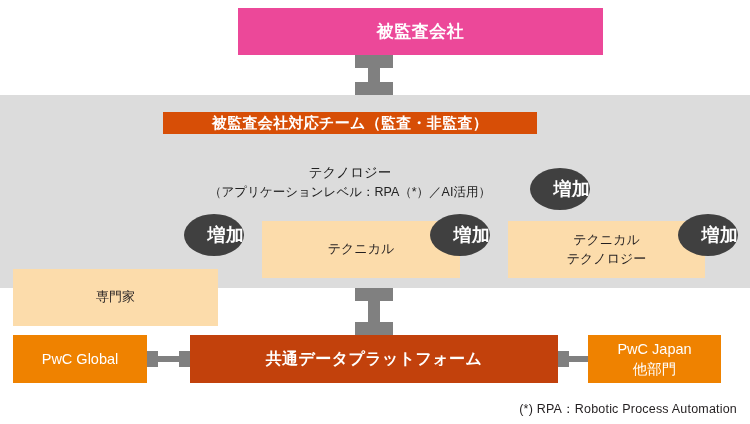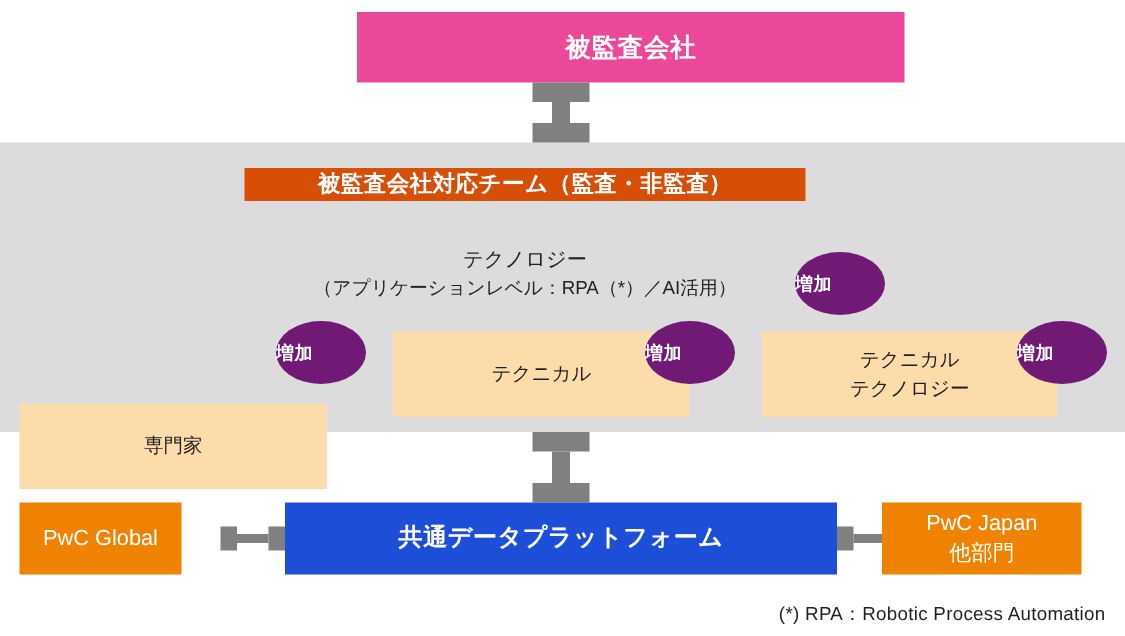--- a/index.html
+++ b/index.html
@@ -75,28 +75,28 @@
     font-size: 13px;
     flex-direction: column;
     line-height: 1.42;
   }
   #role-specialist   { left: 13px;  width: 205px; margin-top: 48px; }
   #role-tcc          { left: 262px; width: 198px; }
   #role-tech-spec    { left: 508px; width: 197px; }
 
   
   .badge {
-    background: #701a75;
+    background: #404040;
     border-radius: 50%;
     color: #ffffff;
-    font-size: 12px;
+    font-size: 18px;
     font-weight: 700;
     display: flex;
     align-items: center;
-    justify-content: flex-start;
+    justify-content: flex-end;
     letter-spacing: 0.3px;
   }
   #badge-tech    { left: 530px; top: 168px; width: 60px; height: 42px; }
   #badge-role-1  { left: 184px; top: 214px; width: 60px; height: 42px; }
   #badge-role-2  { left: 430px; top: 214px; width: 60px; height: 42px; }
   #badge-role-3  { left: 678px; top: 214px; width: 60px; height: 42px; }
 
   
   .ibeam { width: 38px; }
   .ibeam .cap {
@@ -111,37 +111,37 @@
   #connector-bottom { left: 355px; top: 288px; height: 47px; }
   #connector-top .cap-top,    #connector-bottom .cap-top    { top: 0; }
   #connector-top .cap-bottom  { top: 27px; }
   #connector-bottom .cap-bottom { top: 34px; }
   #connector-top .stem    { top: 13px; height: 14px; }
   #connector-bottom .stem { top: 13px; height: 21px; }
 
   
   #platform {
     left: 190px; top: 335px; width: 368px; height: 48px;
-    background: #1d4ed8;
+    background: #c2410c;
     color: #ffffff;
     font-size: 16px;
     font-weight: 700;
     letter-spacing: 0.4px;
   }
 
   
   .side-box {
     top: 335px; height: 48px;
     background: #ef8200;
     color: #ffffff;
     font-size: 14.5px;
     flex-direction: column;
     line-height: 1.38;
   }
-  #pwc-global { left: 13px;  width: 108px; }
+  #pwc-global { left: 13px;  width: 134px; }
   #pwc-japan  { left: 588px; width: 133px; }
 
   
   .dumbbell { top: 351px; height: 16px; }
   .dumbbell .end {
     position: absolute; top: 0; width: 11px; height: 16px;
     background: #808080;
   }
   .dumbbell .bar {
     position: absolute; top: 5px; left: 11px; right: 11px; height: 6px;

